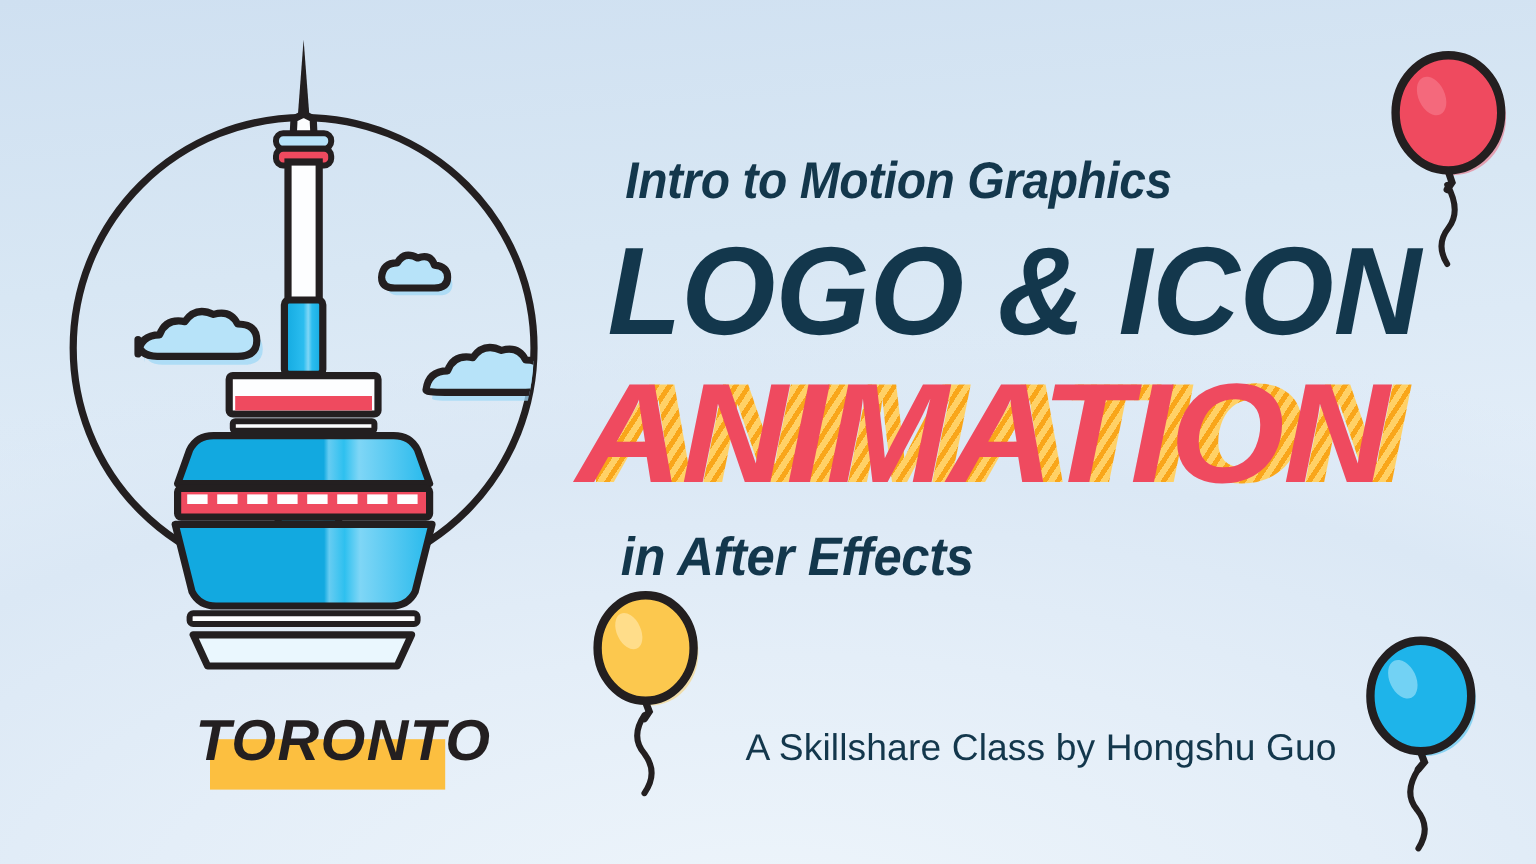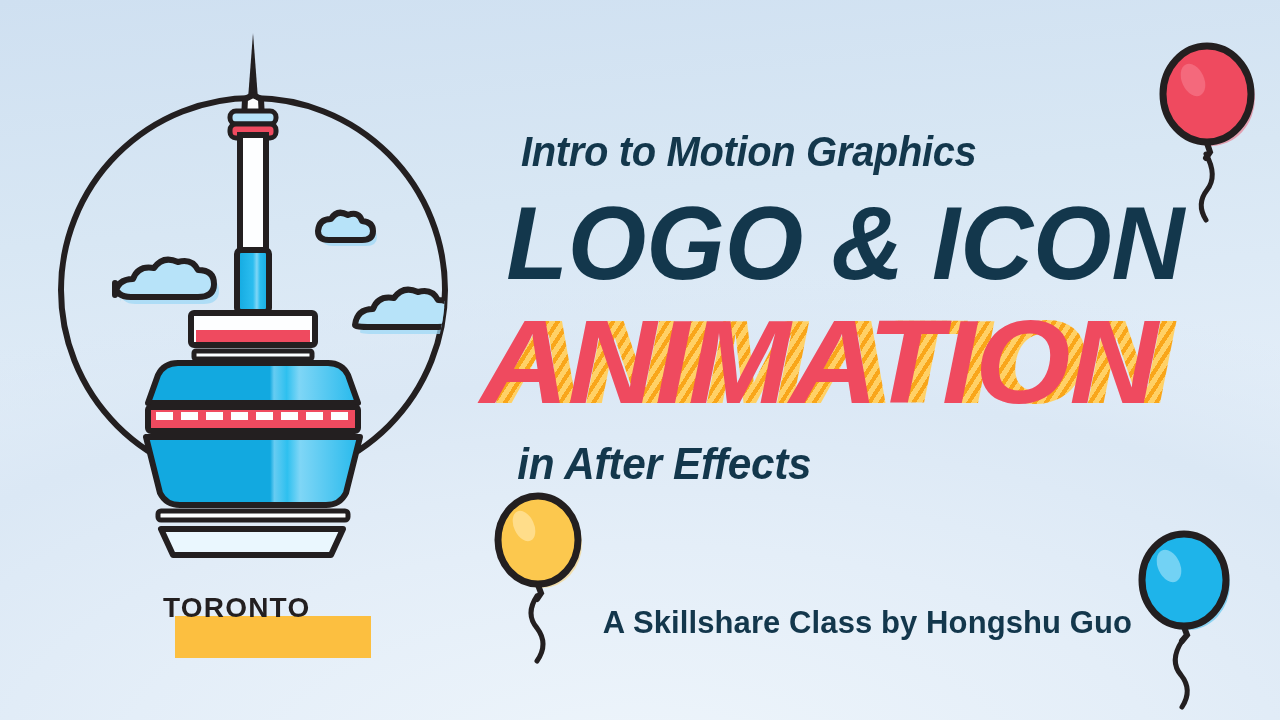--- a/index.html
+++ b/index.html
@@ -41,26 +41,27 @@
     position: absolute;
     left: 12px;
     top: 22px;
     width: 196px;
     height: 42px;
     background: #fcbf40;
   }
   #toronto-word {
     position: relative;
     color: #231f20;
-    font-size: 28px;
+    font-size: 48px;
     font-weight: 700;
     letter-spacing: 1.2px;
     line-height: 1;
     font-family: "Liberation Sans", "DejaVu Sans", sans-serif;
     white-space: nowrap;
+    font-style: italic;
   }
 
   
   #text-block {
     position: absolute;
     left: 495px;
     top: 130px;
     width: 745px;
     text-align: left;
   }
@@ -133,21 +134,21 @@
   }
 
   #byline {
     position: absolute;
     left: 495px;
     top: 605px;
     width: 745px;
     text-align: center;
     color: #13374c;
     font-size: 31px;
-    font-weight: 700;
+    font-weight: 400;
     letter-spacing: 0.1px;
     white-space: nowrap;
   }
 
   
   .balloon { position: absolute; }
   .balloon svg { display: block; }
   #balloon-pink   { left: 1155px; top: 42px; }
   #balloon-yellow { left: 488px;  top: 488px; }
   #balloon-blue   { left: 1128px; top: 528px; }

